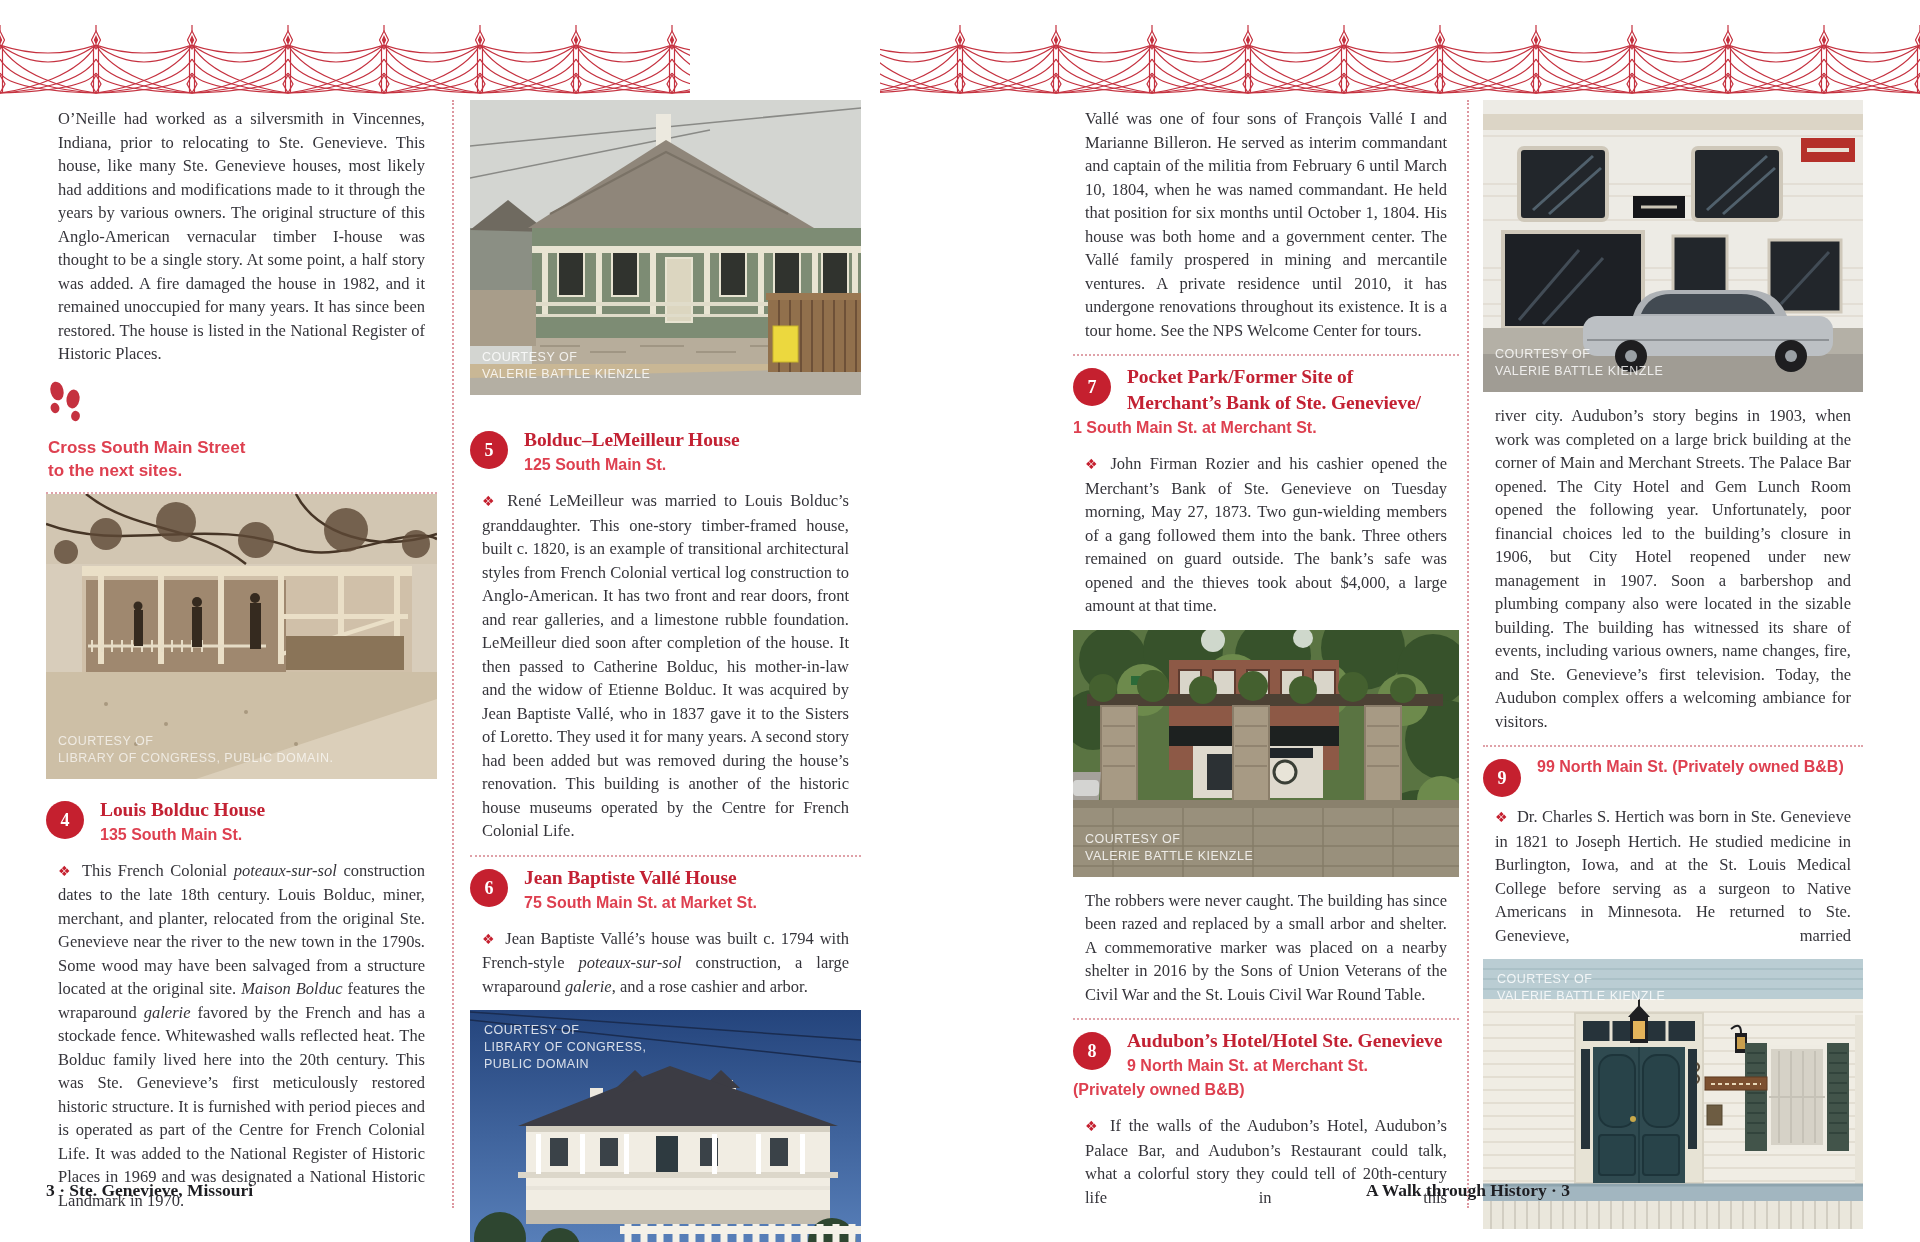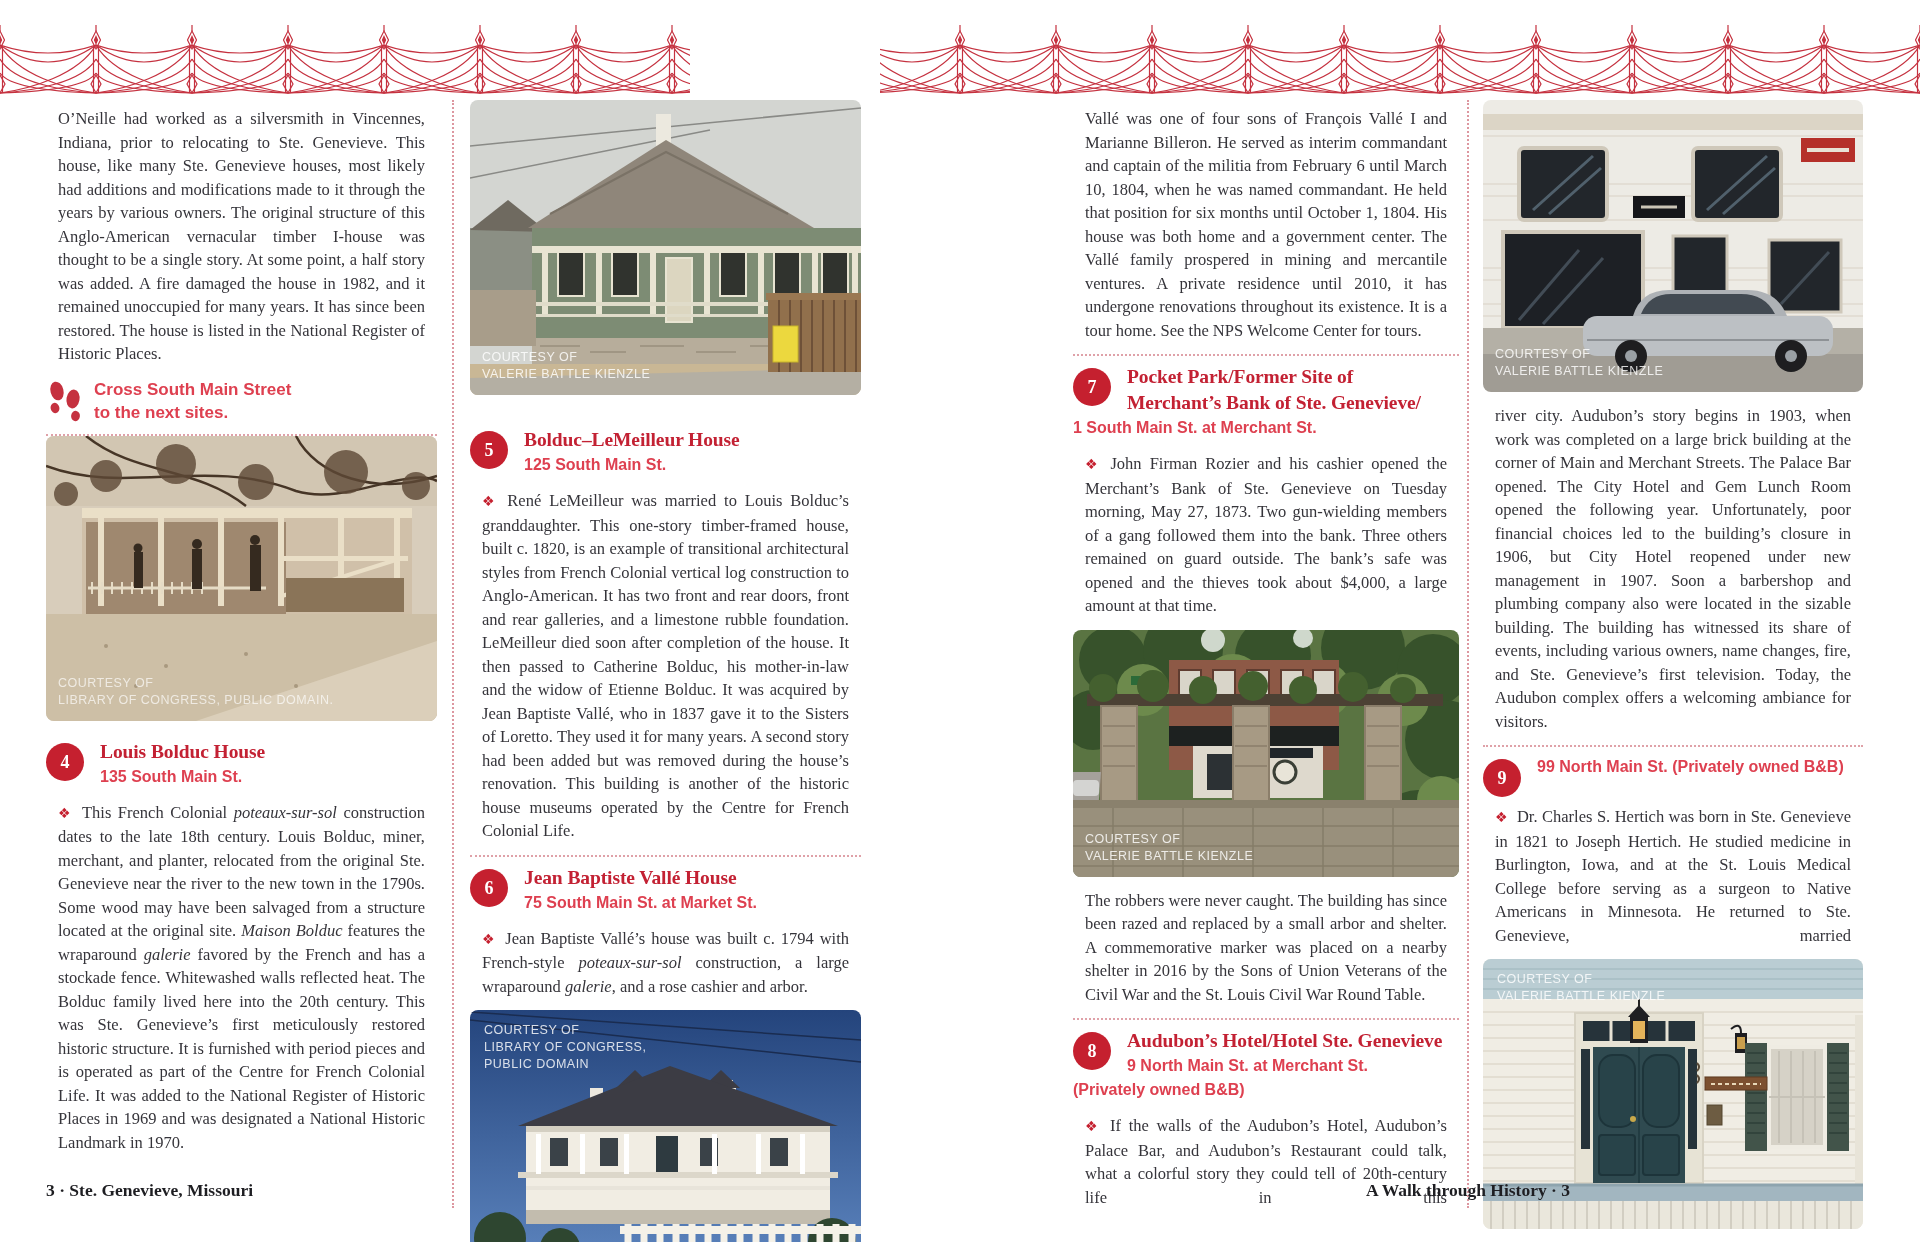--- a/index.html
+++ b/index.html
@@ -9,36 +9,36 @@
   .col{position:absolute;top:100px;}
   .c1{left:46px;width:391px;}
   .c2{left:470px;width:391px;}
   .c3{left:1073px;width:386px;}
   .c4{left:1483px;width:380px;}
   p.body{margin:12px;font-size:16.5px;line-height:23.5px;text-align:justify;}
   p.body.first{margin-top:7px;}
   .jlast{text-align-last:justify;}
   .vsep{position:absolute;top:100px;height:1108px;width:0;border-left:2px dotted #dd97a0;}
   .hsep{border:none;border-top:2px dotted #dfa1a8;margin:10px 0 0 0;height:0;}
-  .crossnote{display:flex;align-items:flex-start;gap:12px;margin:12px 0 2px 2px;}
+  .crossnote{display:flex;align-items:flex-start;gap:12px;margin:12px 0 2px 2px;flex-direction:column;}
   .crossnote .txt{font-family:"Liberation Sans",sans-serif;font-weight:600;font-size:17px;
                   line-height:23px;color:#de4050;}
   .ehead{margin-top:8px;}
   .num{float:left;width:38px;height:38px;margin:4px 16px 8px 0;border-radius:50%;
        background:#c5202f;color:#fff;font-weight:bold;font-size:18px;line-height:38px;
        text-align:center;font-family:"Liberation Serif",serif;}
   .etitle{font-weight:bold;font-size:19.5px;line-height:26px;color:#c32133;
           letter-spacing:-0.1px;white-space:nowrap;}
   .etitle.wrapline{white-space:nowrap;}
   .eaddr{font-family:"Liberation Sans",sans-serif;font-weight:600;font-size:16px;
          line-height:24px;color:#de4050;white-space:nowrap;}
   .ebody{clear:left;}
   .bullet{color:#c5202f;font-size:14px;margin-right:9px;}
   i{font-style:italic;}
-  figure.photo{position:relative;margin:0;width:100%;overflow:hidden;border-radius:8px;}
+  figure.photo{position:relative;margin:0;width:100%;overflow:hidden;}
   figure.photo svg{display:block;}
   .cap{position:absolute;font-family:"Liberation Sans",sans-serif;font-size:12.5px;
        line-height:17px;letter-spacing:.5px;color:rgba(255,255,255,.82);white-space:pre-line;}
   .cap-bl{left:12px;bottom:12px;}
   .cap-tl{left:14px;top:12px;}
   .cap-dim{color:rgba(255,255,255,.68);}
   .footer{position:absolute;top:1180px;font-weight:bold;font-size:17.5px;color:#1e1e22;}
   .footL{left:46px;}
   .footR{left:1073px;width:790px;text-align:center;}
   .mt8{margin-top:8px;} .mt10{margin-top:10px;} .mt12{margin-top:12px;}

